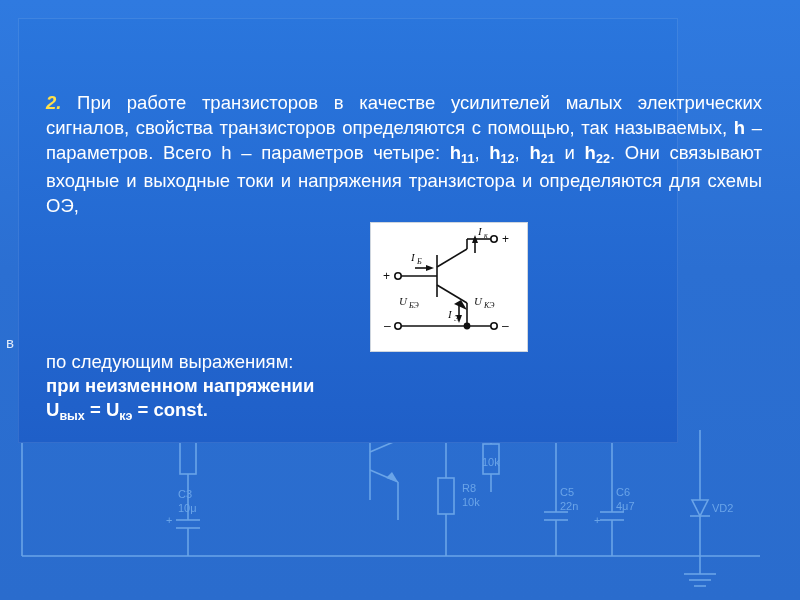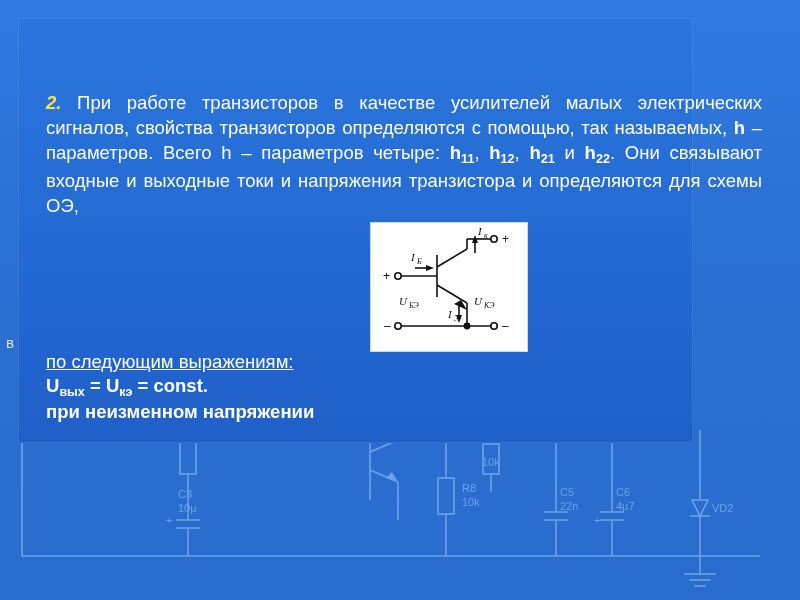--- a/index.html
+++ b/index.html
@@ -32,21 +32,20 @@
   
   .panel {
     position: absolute;
     left: 18px;
     top: 18px;
     width: 660px;
     height: 425px;
     background: #1f5fc8;
     background: linear-gradient(180deg, #2a76dd 0%, #1f5fc8 100%);
     box-shadow: 0 0 0 1px rgba(255,255,255,0.10) inset;
-    padding-left: 15px;
   }
 
   .text-block {
     position: absolute;
     left: 28px;
     top: 72px;
     width: 716px;
     color: #ffffff;
     font-size: 18.5px;
     line-height: 25px;
@@ -75,21 +74,21 @@
   .formula-block {
     position: absolute;
     left: 28px;
     top: 332px;
     width: 430px;
     color: #ffffff;
     font-size: 18.5px;
     line-height: 24px;
     font-weight: bold;
   }
-  .formula-block .plain { font-weight: normal; text-decoration: underline; }
+  .formula-block .plain { font-weight: normal; }
 
   .stray-e {
     position: absolute;
     left: 6px;
     top: 334px;
     color: #ffffff;
     font-size: 15px;
     opacity: 0.85;
   }
 </style>
@@ -222,19 +221,19 @@
           <text x="131" y="20">+</text>
           <text x="12" y="57">+</text>
           <text x="13" y="107">–</text>
           <text x="131" y="107">–</text>
         </g>
       </svg>
     </div>
 
     <div class="formula-block">
       <div class="plain">по следующим выражениям:</div>
+      <div>при неизменном напряжении</div>
       <div>U<sub>вых</sub> = U<sub>кэ</sub> = const.</div>
-      <div>при неизменном напряжении</div>
     </div>
   </div>
 
   <div class="stray-e">в</div>
 </div>
 
 </body></html>

